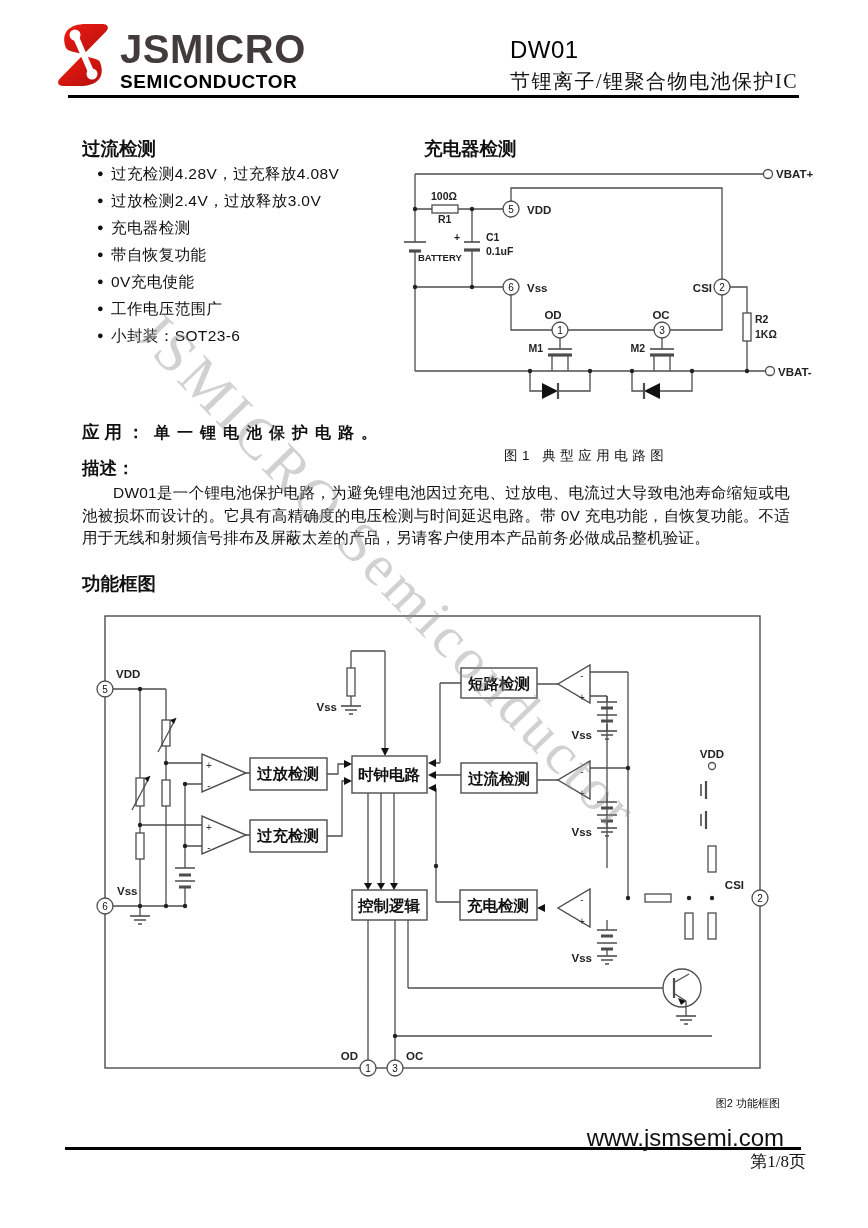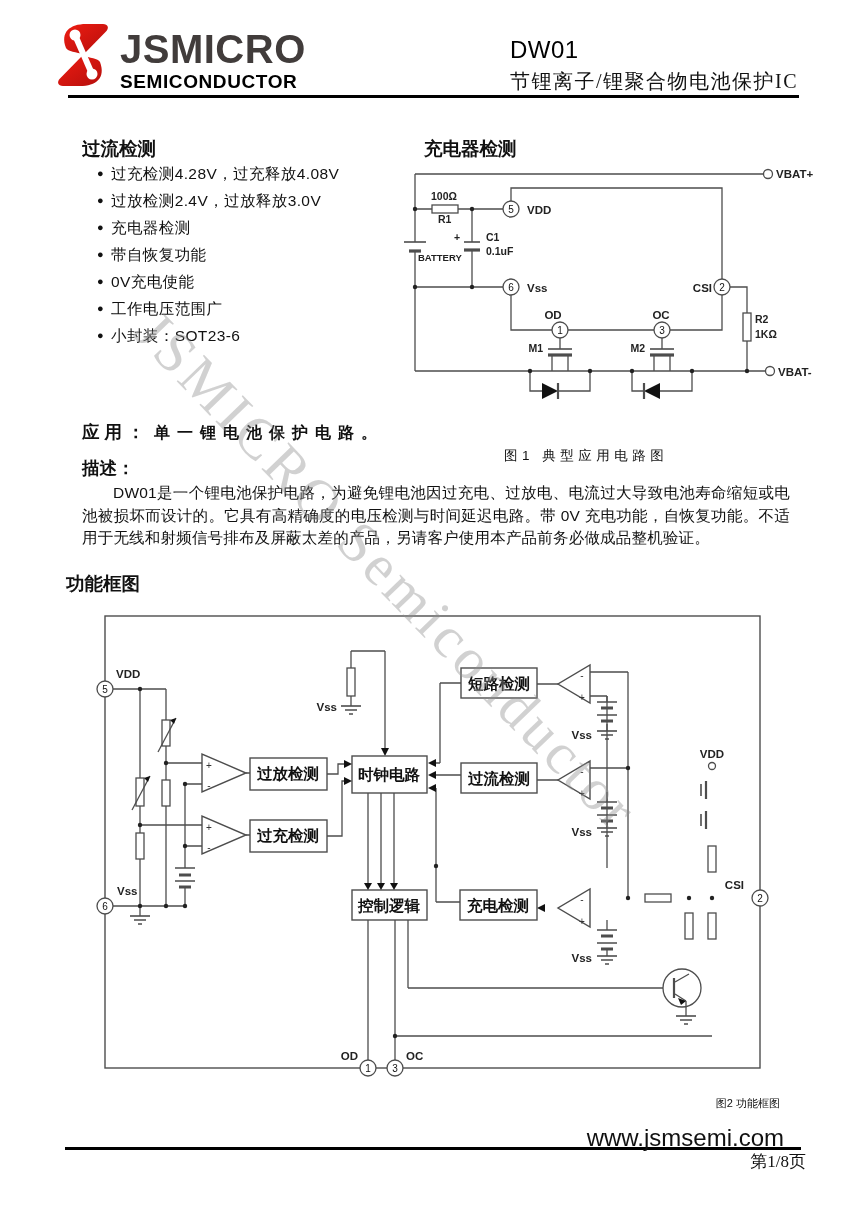--- a/index.html
+++ b/index.html
@@ -29,21 +29,21 @@
   
   .app-row{position:absolute;left:82px;top:420px;white-space:nowrap;}
   .app-label{font-weight:bold;font-size:17.5px;letter-spacing:5px;}
   .app-text{font-weight:bold;font-size:16px;letter-spacing:7px;}
   .fig1-caption{position:absolute;left:504px;top:399px;font-size:13.5px;letter-spacing:4.5px;margin-top:48px;}
   
   .desc-title{position:absolute;left:82px;top:456px;font-size:17.5px;font-weight:bold;}
   .desc-body{position:absolute;left:82px;top:482px;width:708px;font-size:15.5px;line-height:22.5px;
              text-indent:2em;letter-spacing:.2px;text-align:justify;}
   
-  .bd-title{position:absolute;left:66px;top:571px;font-size:18.5px;font-weight:bold;}
+  .bd-title{position:absolute;left:82px;top:571px;font-size:18.5px;font-weight:bold;}
   .bd{position:absolute;left:80px;top:598px;}
   .fig2-caption{position:absolute;left:80px;top:1096px;width:700px;text-align:right;font-size:11px;}
   
   .footer-rule{position:absolute;left:65px;top:1147px;width:736px;height:3px;background:#000;}
   .footer-url{position:absolute;left:84px;top:1124px;width:700px;text-align:right;font-size:24px;}
   .footer-page{position:absolute;right:62px;top:1150px;font-size:17px;font-family:"Liberation Serif",serif;}
   
   svg text{font-family:"Liberation Sans",sans-serif;}
   .wire{fill:none;stroke:#4d4d4d;stroke-width:1.3;}
   .plate{fill:none;stroke:#4d4d4d;stroke-width:1.6;}

